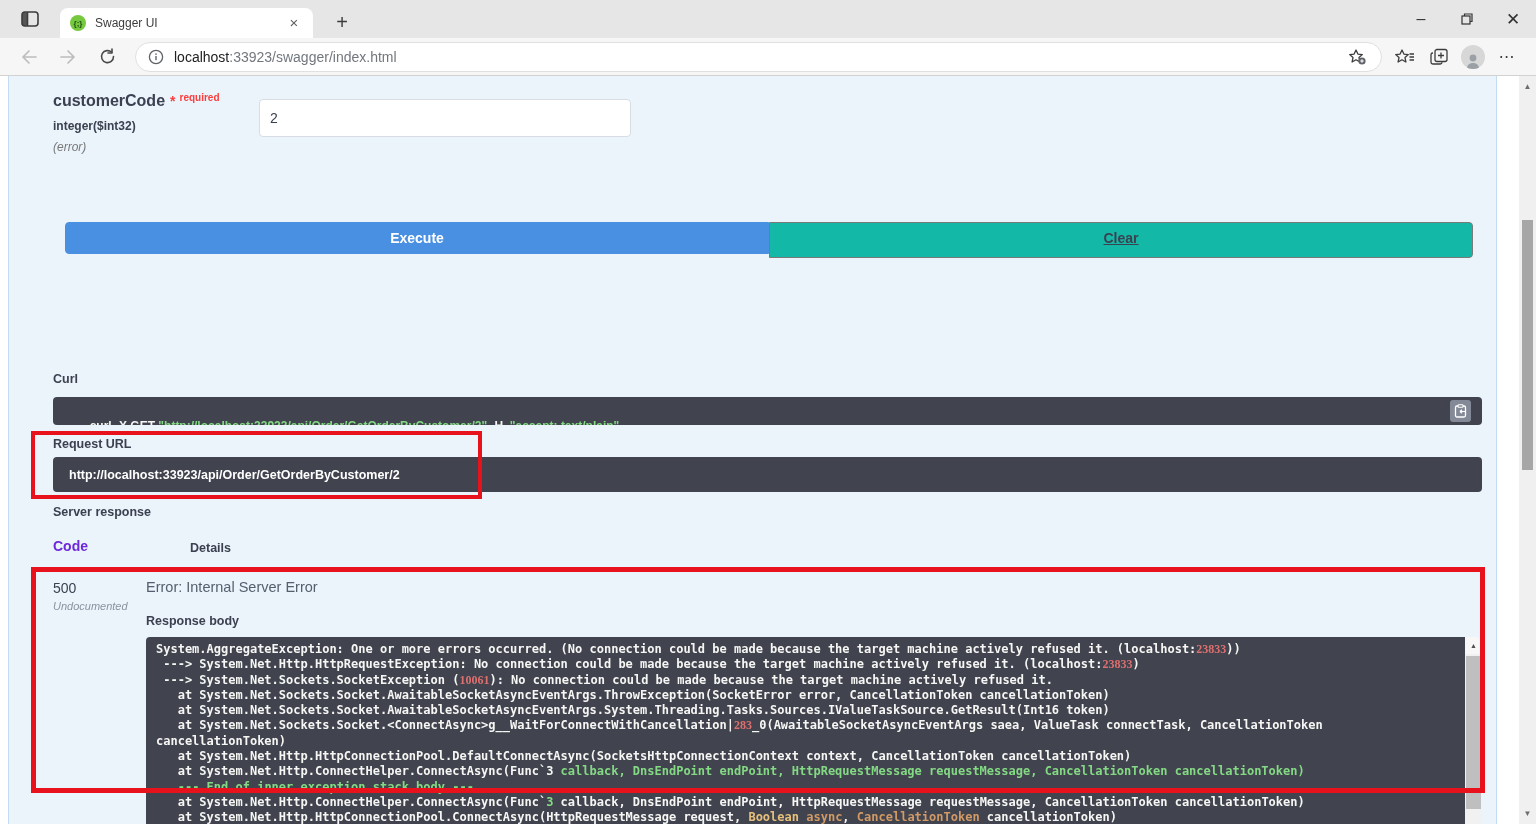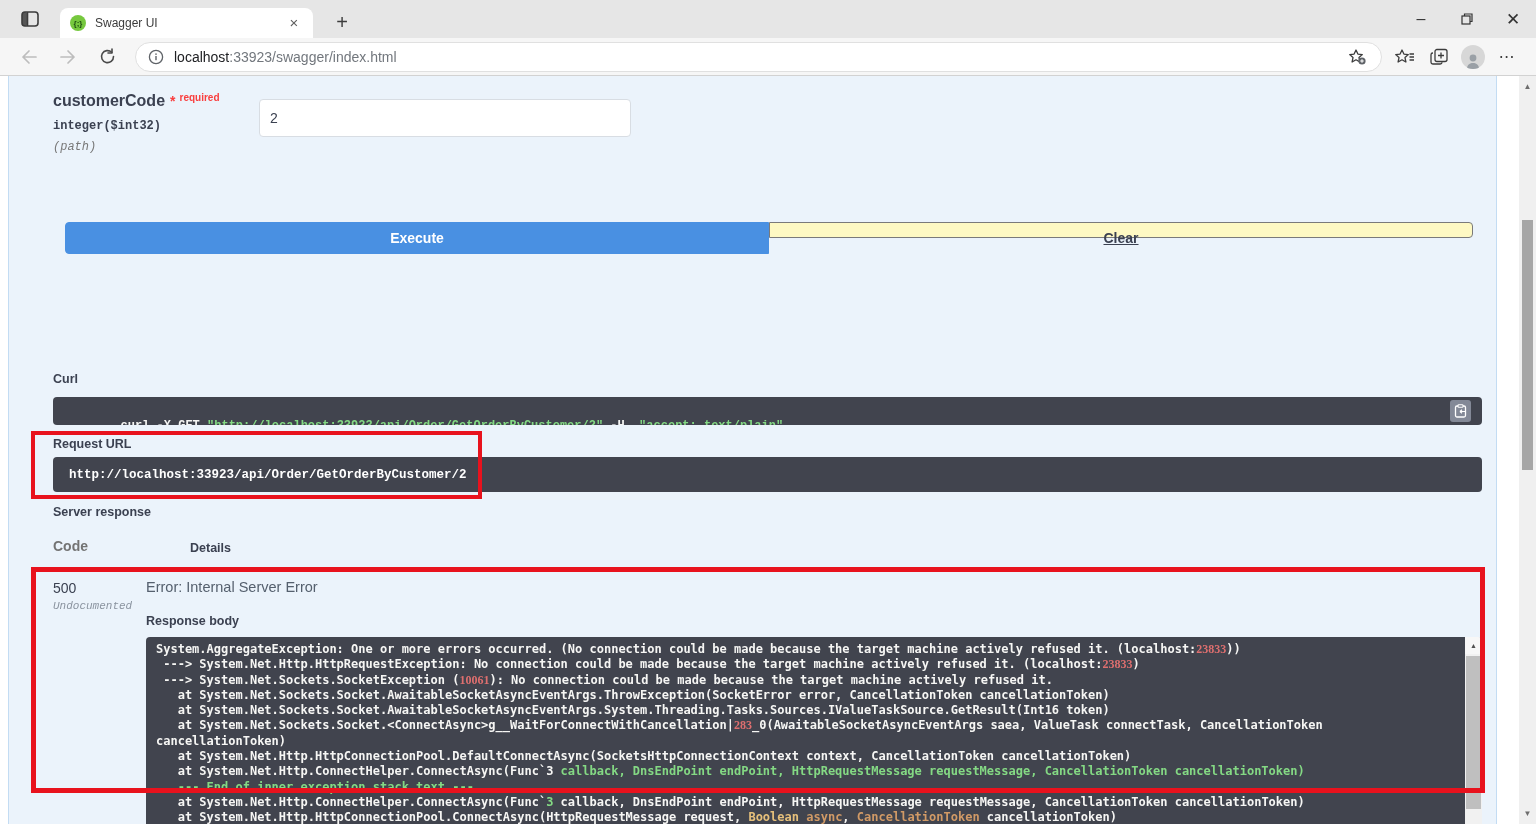--- a/index.html
+++ b/index.html
@@ -1,18 +1,18 @@
 <!DOCTYPE html>
 <html><head>
 <meta charset="utf-8">
 <style>
   * { box-sizing: border-box; margin: 0; padding: 0; }
   html,body { width:1536px; height:824px; overflow:hidden; }
   body { font-family:"Liberation Sans","DejaVu Sans",sans-serif; background:#fff; position:relative; }
-  .mono { font-family:Liberation Mono, monospace; }
+  .mono { font-family:Liberation Sans, sans-serif; }
 
   
   .titlebar { height:38px; background:#e6e6e6; position:relative; }
   .tab-layout-btn { position:absolute; left:16px; top:7px; width:28px; height:24px; display:flex; align-items:center; justify-content:center; border-radius:4px; }
   .tab { position:absolute; left:60px; top:8px; width:253px; height:30px; background:#fff; border-radius:8px 8px 0 0; display:flex; align-items:center; padding:0 10px; }
   .tab-favicon { width:16px; height:16px; border-radius:50%; background:#76c83e; color:#1e4d12; font-size:8px; font-weight:bold; display:flex; align-items:center; justify-content:center; flex:none; }
   .tab-title { font-size:12px; color:#3c3c3c; margin-left:9px; flex:1; white-space:nowrap; overflow:hidden; }
   .tab-close { font-size:15px; color:#5f5f5f; width:18px; height:18px; line-height:17px; text-align:center; border-radius:4px; }
   .newtab-btn { position:absolute; left:328px; top:8px; width:28px; height:28px; font-size:20px; font-weight:300; color:#3c3c3c; display:flex; align-items:center; justify-content:center; }
   .win-controls { position:absolute; right:0; top:0; height:38px; display:flex; }
@@ -38,31 +38,31 @@
   
   .param-name { position:absolute; left:44px; top:16px; font-size:16px; font-weight:bold; color:#3b4151; }
   .req-star { color:#f93e3e; font-size:14px; margin-left:5px; }
   .req-label { color:#f93e3e; font-size:10px; font-weight:bold; position:relative; top:-5px; margin-left:4px; }
   .param-type { position:absolute; left:44px; top:43px; font-size:12px; font-weight:bold; color:#3b4151; }
   .param-in { position:absolute; left:44px; top:64px; font-size:12px; font-style:italic; color:#777; }
   .param-input { position:absolute; left:250px; top:23px; width:372px; height:38px; background:#fff; border:1px solid #d8dde3; border-radius:4px; font-size:14px; color:#3b4151; padding:0 10px; font-family:inherit; }
 
   
   .btn-execute { position:absolute; left:56px; top:146px; width:704px; height:32px; background:#4990e2; border:1px solid #4990e2; border-radius:4px 0 0 4px; color:#fff; font-weight:bold; font-size:14px; text-align:center; line-height:30px; }
-  .btn-clear { position:absolute; left:760px; top:146px; width:704px; height:16px; background:#fef9c3; border:1px solid #7a7a7a; border-radius:0 4px 4px 0; color:#3b4151; font-weight:bold; font-size:14px; text-align:center; line-height:30px;text-decoration:underline; }
+  .btn-clear { position:absolute; left:760px; top:146px; width:704px; height:36px; background:#14b8a6; border:1px solid #7a7a7a; border-radius:0 4px 4px 0; color:#3b4151; font-weight:bold; font-size:14px; text-align:center; line-height:30px;text-decoration:underline; }
 
   
   .responses-header { position:absolute; left:8px; top:208px; width:1489px; height:61px; background:#fff; border-left:1px solid #c3dcf3; border-right:1px solid #c3dcf3; box-shadow:0 1px 2px rgba(0,0,0,.08); }
   .responses-title { position:absolute; left:36px; top:22px; font-size:15px; font-weight:bold; color:#3b4151; }
   .sub-label { position:absolute; font-size:12.5px; font-weight:bold; color:#3b4151; }
   .dark-block { background:#41444e; border-radius:4px; color:#fff; }
   .curl-block { position:absolute; left:44px; top:321px; width:1429px; height:28px; padding:8px 10px; font-size:12px; font-weight:bold; white-space:pre; overflow:hidden; }
   .copy-btn { position:absolute; right:11px; top:3px; width:21px; height:22px; background:#838997; border-radius:3px; display:flex; align-items:center; justify-content:center; }
   .requrl-block { position:absolute; left:44px; top:381px; width:1429px; height:35px; padding:11px 16px; font-size:12.5px; font-weight:bold; white-space:pre; overflow:hidden; }
-  .code-hdr { position:absolute; left:44px; top:462px; font-size:14px; font-weight:bold; color:#737373; }
+  .code-hdr { position:absolute; left:44px; top:462px; font-size:14px; font-weight:bold; color:#6d28d9; }
   .details-hdr { position:absolute; left:137px; top:465px; font-size:12.5px; font-weight:bold; color:#3b4151;padding-left:44px; }
   .status-code { position:absolute; left:44px; top:504px; font-size:14px; color:#3b4151; }
   .undocumented { position:absolute; left:44px; top:524px; font-size:11px; font-style:italic; color:#8a939f; }
   .error-title { position:absolute; left:137px; top:503px; font-size:14.5px; color:#55606e; }
   .respbody-label { position:absolute; left:137px; top:538px; }
   .response-block { position:absolute; left:137px; top:561px; width:1336px; height:190px; border-radius:4px 4px 0 0; overflow:hidden; }
   .response-text { position:absolute; left:0; top:0; right:17px; bottom:0; padding:5px 0 0 10px; overflow:hidden; }
   .code-line { font-size:12px; font-weight:bold; line-height:15.3px; white-space:pre; font-family:"DejaVu Sans Mono","Liberation Mono",monospace; }
   .sg-w { color:#f6f6f4; }
   .sg-g { color:#84d984; }
@@ -178,21 +178,21 @@
 </div>
 
 <div class="viewport">
   <div class="page">
     <div class="opblock">
 
       <div class="param-name mono-off">
         <span>customerCode</span><span class="req-star">*</span><span class="req-label">required</span>
       </div>
       <div class="param-type mono">integer($int32)</div>
-      <div class="param-in mono">(path)</div>
+      <div class="param-in mono">(error)</div>
       <input class="param-input" type="text" value="2" style="">
 
       <div class="btn-execute">Execute</div>
       <div class="btn-clear">Clear</div>
 
 
       <div class="sub-label" style="left:44px; top:296px;">Curl</div>
       <div class="dark-block curl-block mono">
         <span><span class="sg-w">curl -X GET </span><span class="sg-g">"http://localhost:33923/api/Order/GetOrderByCustomer/2"</span><span class="sg-w"> -H </span><span class="sg-g"> "accept: text/plain"</span></span>
         <span class="copy-btn">
@@ -220,21 +220,21 @@
         <div class="response-text">
             <div class="code-line"><span class="sg-w">System.AggregateException: One or more errors occurred. (No connection could be made because the target machine actively refused it. (localhost:</span><span class="sg-r">23833</span><span class="sg-w">))</span></div>
             <div class="code-line"><span class="sg-w"> ---&gt; System.Net.Http.HttpRequestException: No connection could be made because the target machine actively refused it. (localhost:</span><span class="sg-r">23833</span><span class="sg-w">)</span></div>
             <div class="code-line"><span class="sg-w"> ---&gt; System.Net.Sockets.SocketException (</span><span class="sg-r">10061</span><span class="sg-w">): No connection could be made because the target machine actively refused it.</span></div>
             <div class="code-line"><span class="sg-w">   at System.Net.Sockets.Socket.AwaitableSocketAsyncEventArgs.ThrowException(SocketError error, CancellationToken cancellationToken)</span></div>
             <div class="code-line"><span class="sg-w">   at System.Net.Sockets.Socket.AwaitableSocketAsyncEventArgs.System.Threading.Tasks.Sources.IValueTaskSource.GetResult(Int16 token)</span></div>
             <div class="code-line"><span class="sg-w">   at System.Net.Sockets.Socket.&lt;ConnectAsync&gt;g__WaitForConnectWithCancellation|</span><span class="sg-r">283</span><span class="sg-w">_0(AwaitableSocketAsyncEventArgs saea, ValueTask connectTask, CancellationToken</span></div>
             <div class="code-line"><span class="sg-w">cancellationToken)</span></div>
             <div class="code-line"><span class="sg-w">   at System.Net.Http.HttpConnectionPool.DefaultConnectAsync(SocketsHttpConnectionContext context, CancellationToken cancellationToken)</span></div>
             <div class="code-line"><span class="sg-w">   at System.Net.Http.ConnectHelper.ConnectAsync(Func`3 </span><span class="sg-g">callback, DnsEndPoint endPoint, HttpRequestMessage requestMessage, CancellationToken cancellationToken)</span></div>
-            <div class="code-line"><span class="sg-w">   </span><span class="sg-g">--- End of inner exception stack text ---</span></div>
+            <div class="code-line"><span class="sg-w">   </span><span class="sg-g">--- End of inner exception stack body ---</span></div>
             <div class="code-line"><span class="sg-w">   at System.Net.Http.ConnectHelper.ConnectAsync(Func`</span><span class="sg-g">3</span><span class="sg-w"> callback, DnsEndPoint endPoint, HttpRequestMessage requestMessage, CancellationToken cancellationToken)</span></div>
             <div class="code-line"><span class="sg-w">   at System.Net.Http.HttpConnectionPool.ConnectAsync(HttpRequestMessage request, </span><span class="sg-y">Boolean</span><span class="sg-w"> </span><span class="sg-o">async</span><span class="sg-w">, </span><span class="sg-o">CancellationToken</span><span class="sg-w"> cancellationToken)</span></div>
           </div>
         <div class="inner-scrollbar">
           <div class="inner-scroll-up">▲</div>
           <div class="inner-thumb"></div>
         </div>
       </div>
     </div>
 

